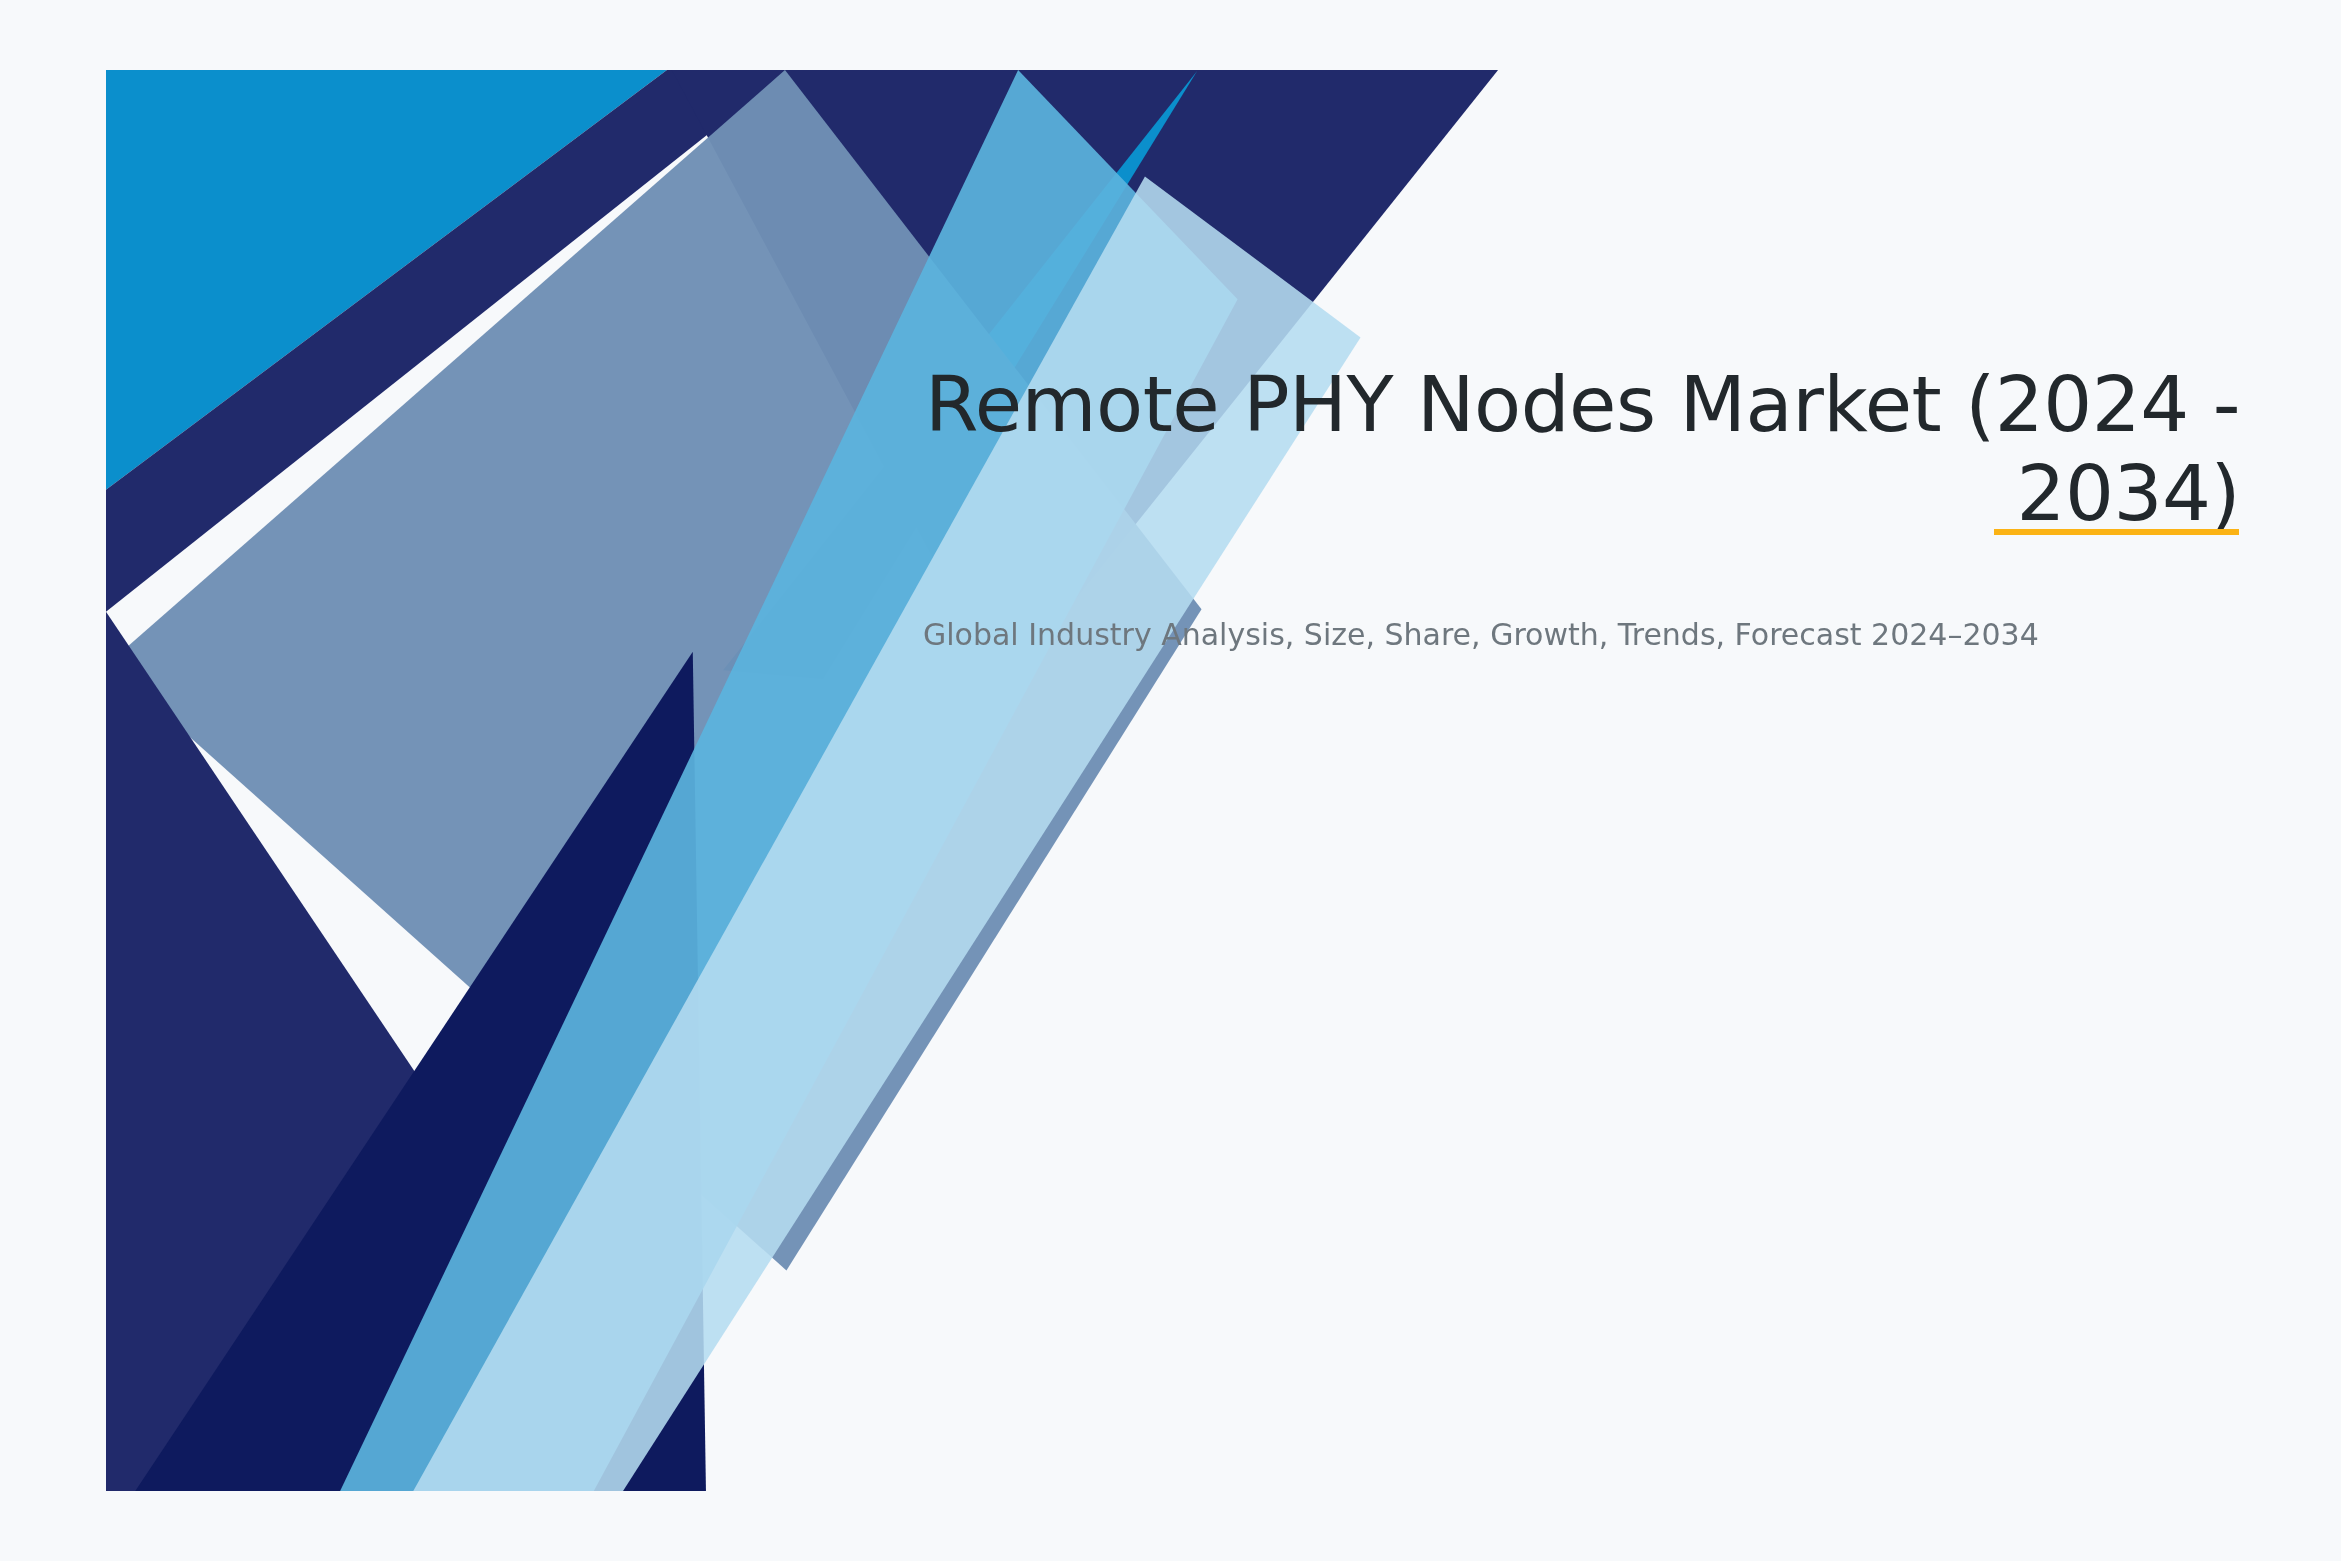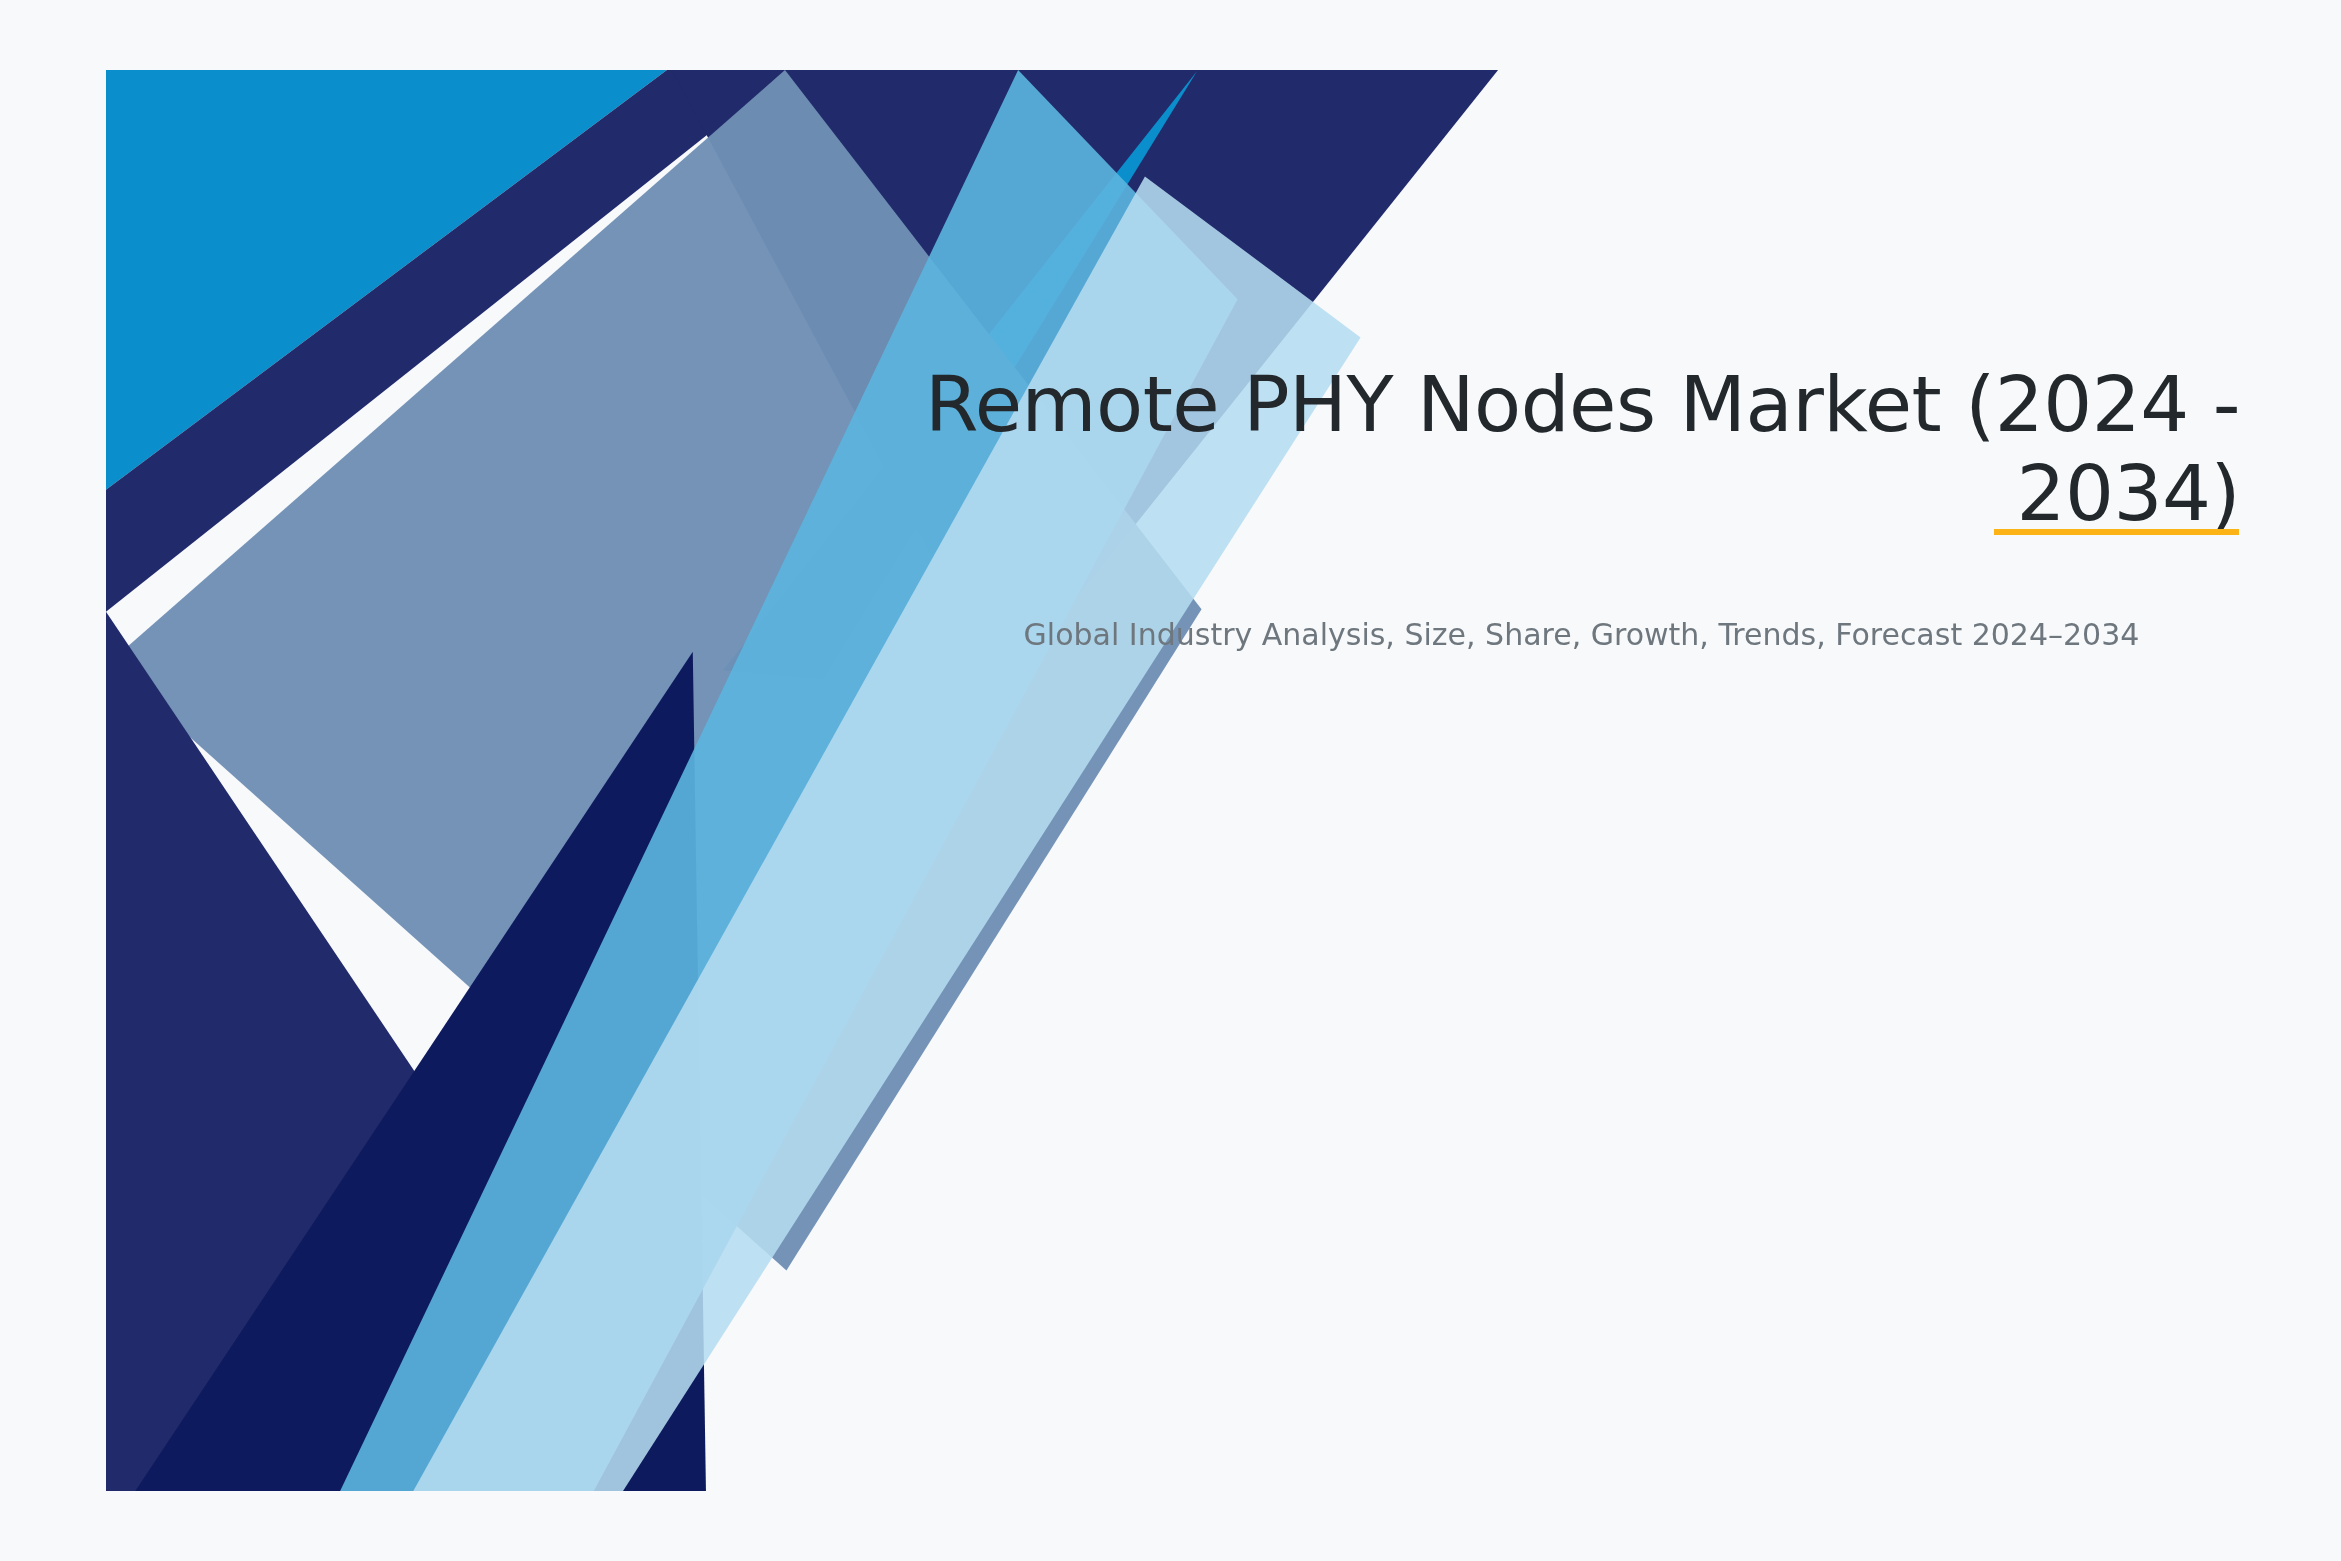--- a/index.html
+++ b/index.html
@@ -72,21 +72,21 @@
   }
 
   #cover-subtitle {
     margin: 0;
     padding-top: 77px;
     font-family: "DejaVu Sans", sans-serif;
     font-weight: 400;
     font-size: 30px;
     line-height: 1.34;
     color: #6E777E;
-    text-align: center;
+    text-align: left;
     position: relative;
     z-index: 5;
   }
 </style>
 </head>
 <body>
 
 <div id="cover-page">
 
   <div id="cover-artwork">

